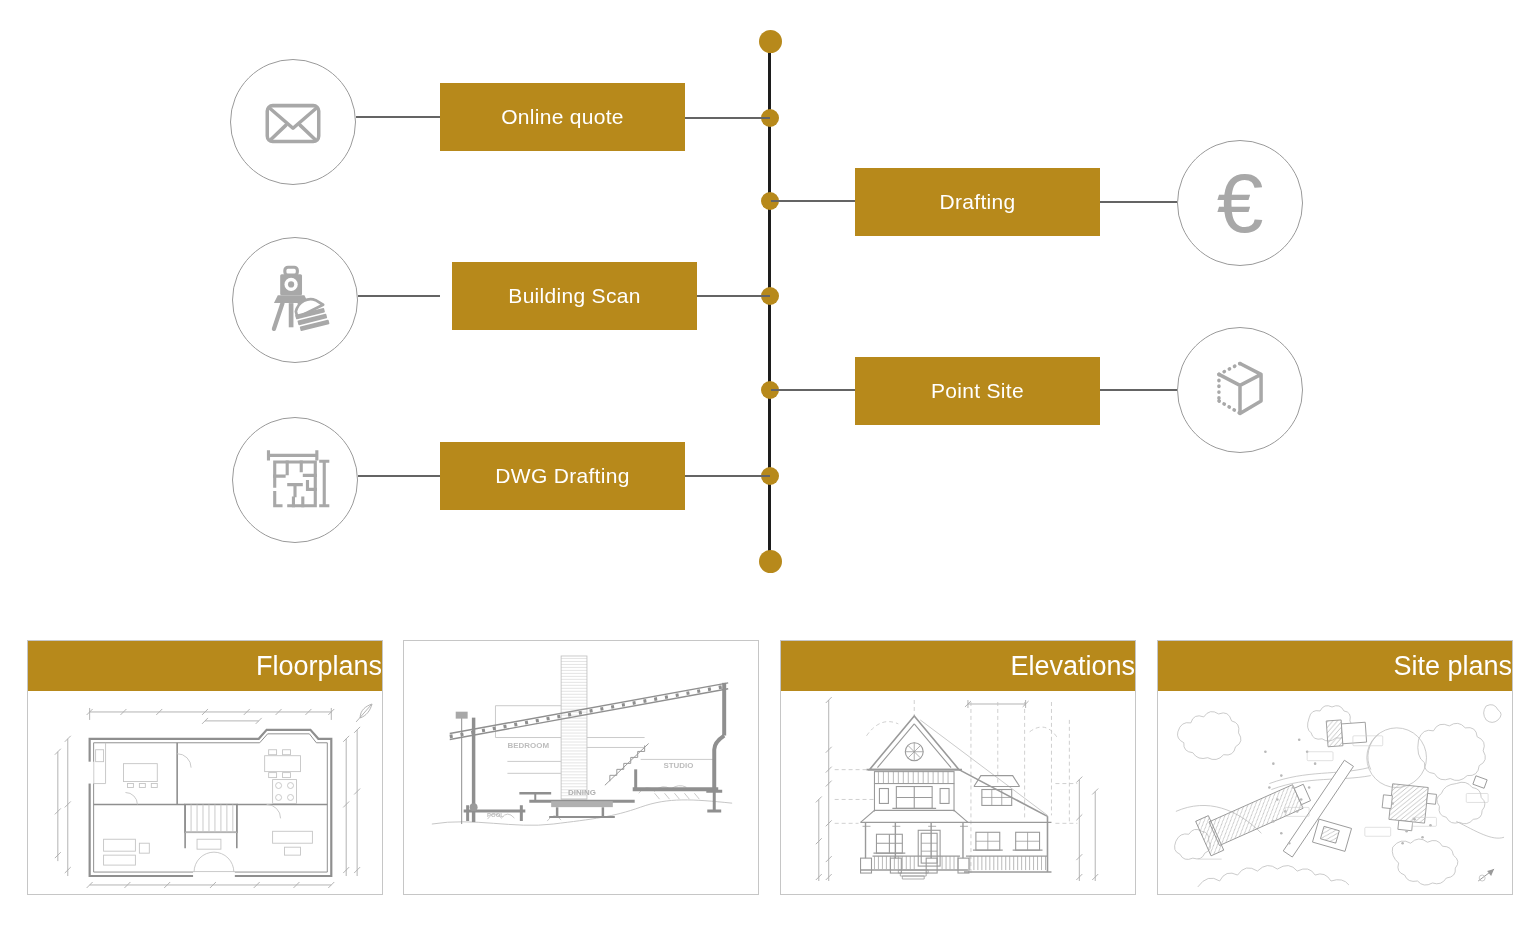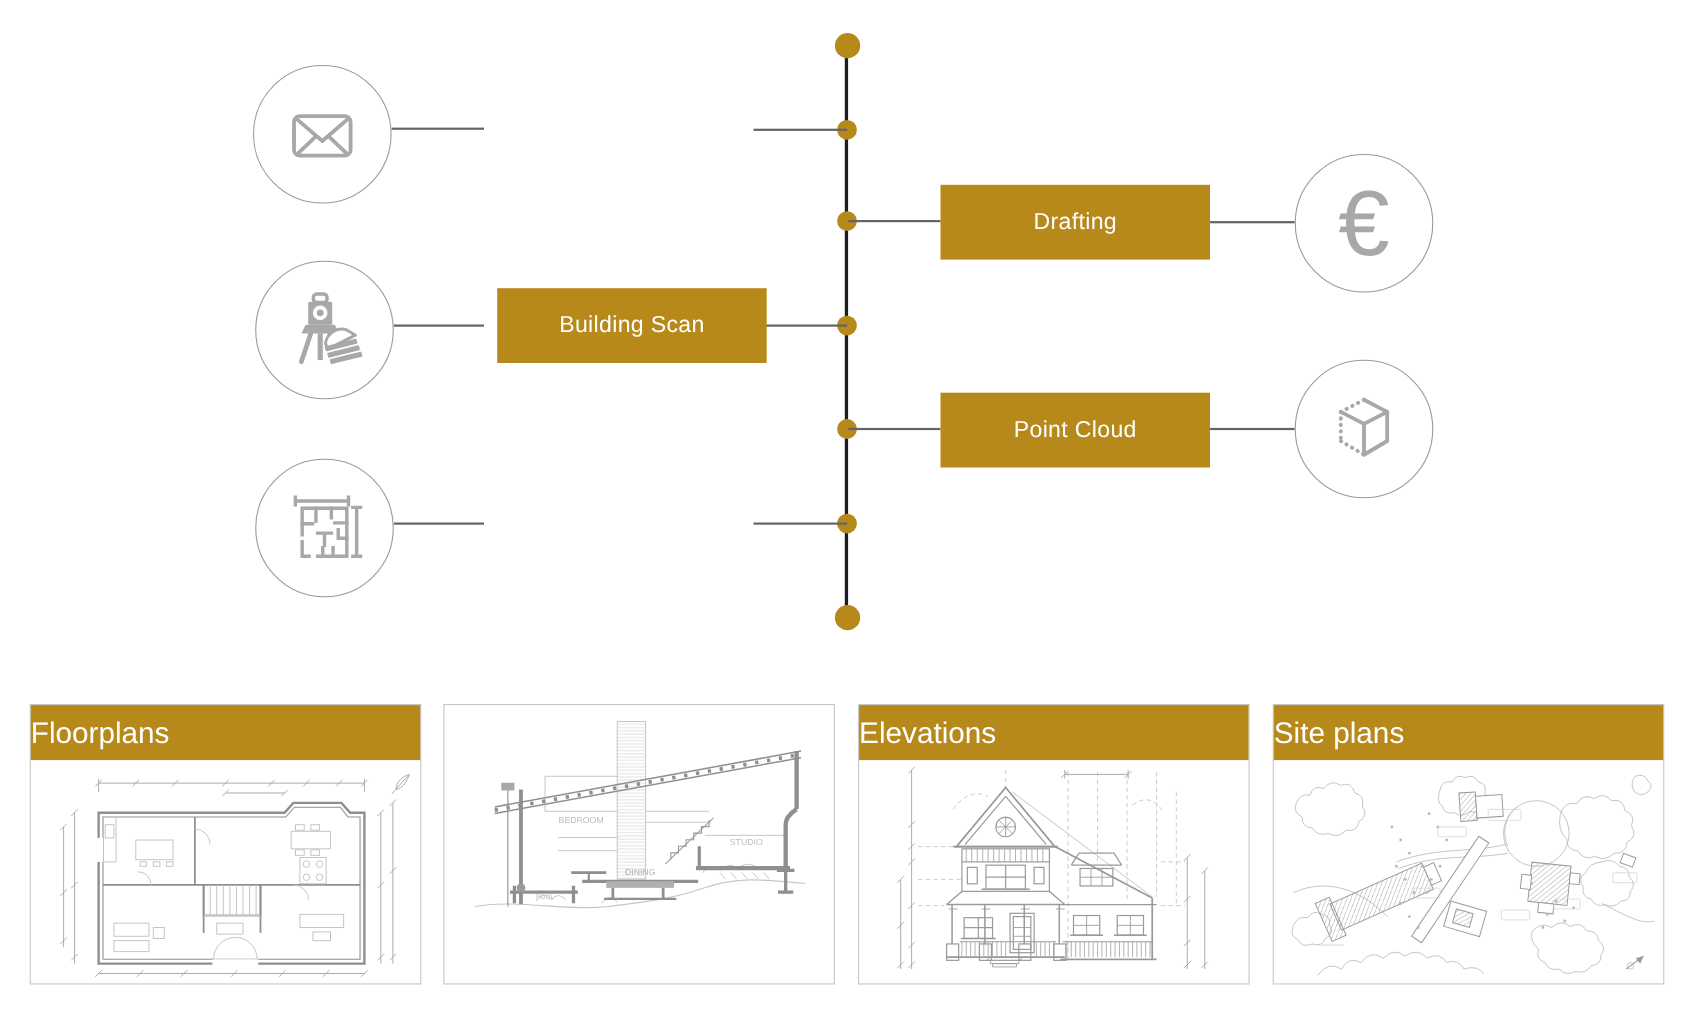--- a/index.html
+++ b/index.html
@@ -20,23 +20,23 @@
     display:flex;align-items:center;justify-content:center;font-size:21px;letter-spacing:.3px;cursor:pointer;}
 
   
   .circle{position:absolute;width:126px;height:126px;border:1.5px solid var(--circle_border);
     border-radius:50%;background:#fff;display:flex;align-items:center;justify-content:center;box-sizing:border-box;}
   .circle svg{width:78px;height:78px;}
   .euro-glyph{font-size:84px;line-height:1;color:var(--icon_gray);font-family:"Liberation Sans",sans-serif;}
 
   
   .card{position:absolute;top:640px;width:356px;height:255px;background:#fff;border:1px solid var(--card_border);box-sizing:border-box;cursor:pointer;}
-  .card-h{height:50px;background:var(--gold);display:flex;align-items:center;justify-content:flex-start;}
+  .card-h{height:50px;background:var(--gold);display:flex;align-items:center;justify-content:flex-end;}
   .card-h span{color:var(--text_white);font-size:27px;}
-  .card-b{width:100%;height:203px;}
+  .card-b{width:100%;height:203px;font-weight:bold;}
   .card-b svg{width:100%;height:100%;display:block;}
 
   
   .ic{fill:none;stroke:var(--icon_gray);stroke-width:4.5;stroke-linecap:round;stroke-linejoin:round;}
   .icf{fill:var(--icon_gray);stroke:none;}
   .ln{fill:none;stroke:var(--drawing);stroke-width:1;}
   .fn{fill:none;stroke:var(--drawing_faint);stroke-width:0.9;}
   .dml{fill:none;stroke:#ABABAB;stroke-width:0.9;}
   .wl{fill:none;stroke:#8F8F8F;stroke-width:2.2;}
   .wl2{fill:none;stroke:#8F8F8F;stroke-width:1;}
@@ -119,28 +119,34 @@
     <span class="euro-glyph">€</span>
   </div>
 
   <div class="circle" style="left:1177px;top:327px">
     <svg viewBox="0 0 100 100">
       <path class="ic" d="M50 16 L77 30 M77 30 L50 44 M50 44 L23 30 M77 30 L77 64 M50 44 L50 80 M77 64 L50 80"></path>
       <path class="ic" style="stroke-dasharray:0.5 7" d="M50 16 L23 30 M23 30 L23 64 M23 64 L50 80"></path>
     </svg>
   </div>
 
+  <div class="node-btn" style="left:440px;top:83px">
+      <span>Online quote</span>
+    </div>
   <div class="node-btn" style="left:855px;top:168px">
       <span>Drafting</span>
     </div>
   <div class="node-btn" style="left:452px;top:262px">
       <span>Building Scan</span>
     </div>
   <div class="node-btn" style="left:855px;top:357px">
-      <span>Point Cloud</span>
+      <span>Point Site</span>
+    </div>
+  <div class="node-btn" style="left:440px;top:442px">
+      <span>DWG Drafting</span>
     </div>
 
   <div class="card" style="left:27px">
     <div class="card-h">
         <span>Floorplans</span>
       </div>
     <div class="card-b">
       <svg viewBox="0 0 356 202">
         <g class="dml">
           <path d="M62 20 H305 M59 23 l6 -6 M93 23 l6 -6 M129 23 l6 -6 M175 23 l6 -6 M217 23 l6 -6 M249 23 l6 -6 M279 23 l6 -6 M302 23 l6 -6 M62 16 V28 M305 16 V28"></path>

